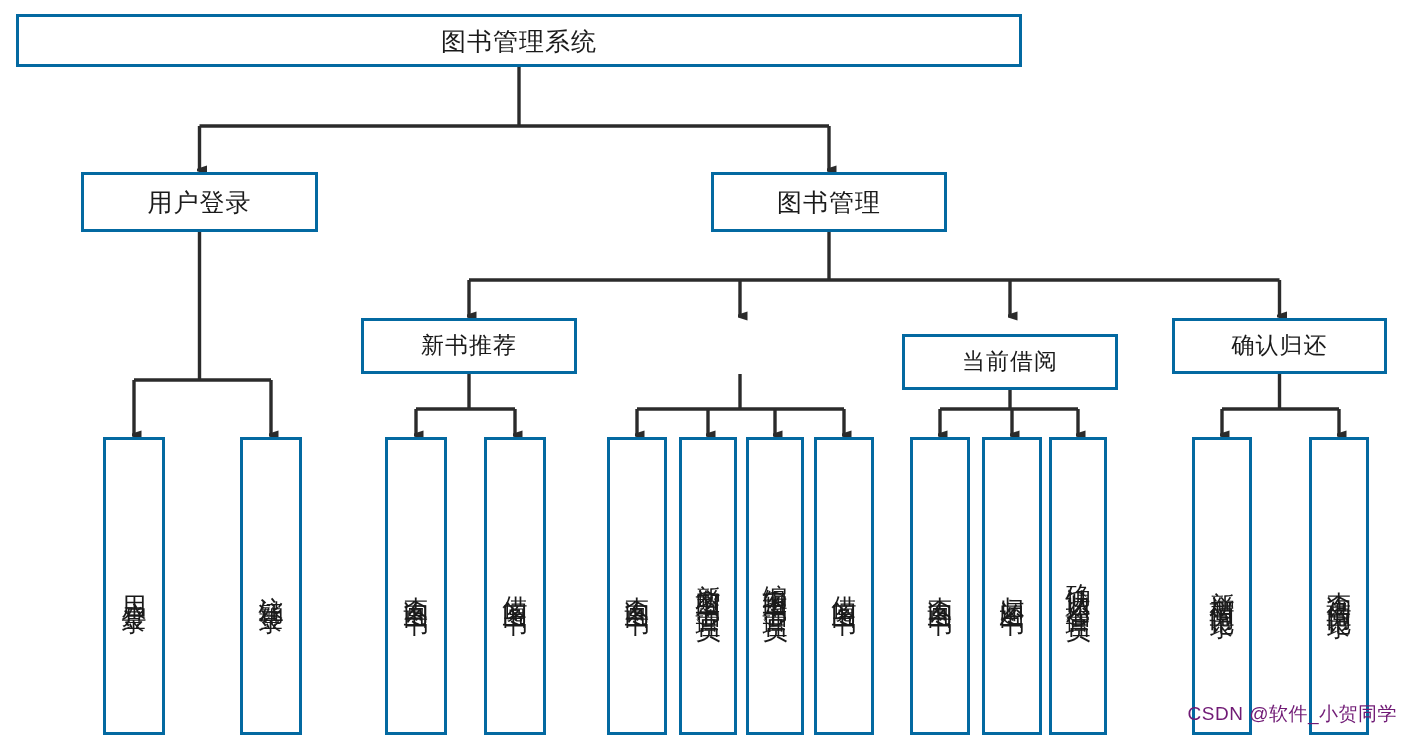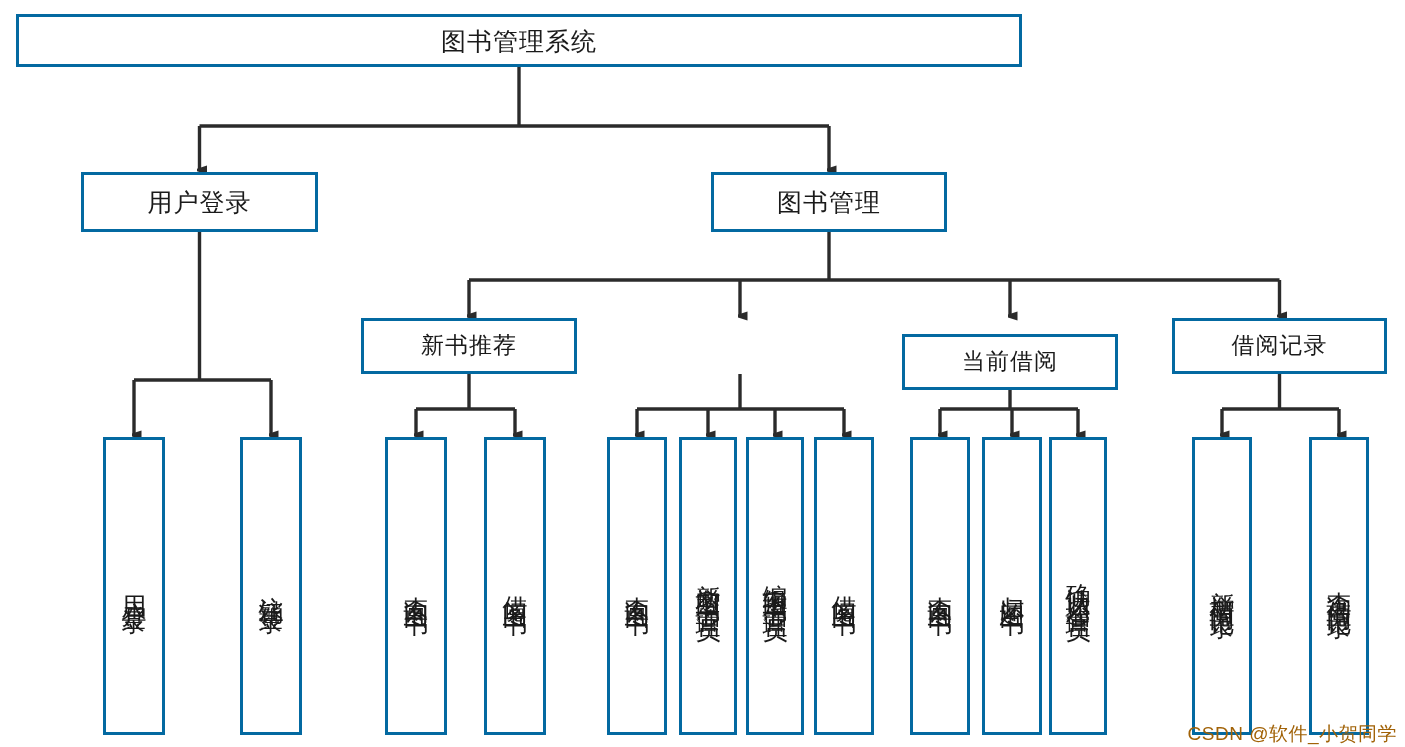--- a/index.html
+++ b/index.html
@@ -55,23 +55,23 @@
     writing-mode: vertical-rl;
     text-orientation: upright;
     font-size: 25px;
     letter-spacing: 5px;
     line-height: 1;
     white-space: nowrap;
   }
   .watermark {
     position: absolute;
     right: 8px;
-    bottom: 0;
+    bottom: 20px;
     font-size: 19px;
-    color: #a16207;
+    color: #701a75;
     letter-spacing: 0.5px;
     z-index: 5;
     white-space: nowrap;
     margin-top: 41px;
   }
 </style>
 </head>
 <body>
 
 <div id="canvas">
@@ -130,21 +130,21 @@
     <span class="node-label">图书管理</span>
   </div>
 
   <div class="node level3" style="left:361px;top:318px;width:216px;height:56px;">
     <span class="node-label">新书推荐</span>
   </div>
   <div class="node level3" style="left:902px;top:318px;width:216px;height:56px;margin-top:16px;">
     <span class="node-label">当前借阅</span>
   </div>
   <div class="node level3" style="left:1172px;top:318px;width:215px;height:56px;">
-    <span class="node-label">借阅记录</span>
+    <span class="node-label">确认归还</span>
   </div>
 
   <div class="node leaf" style="left:103px;top:437px;width:62px;height:298px;">
     <span class="node-label">用户登录</span>
   </div>
   <div class="node leaf" style="left:240px;top:437px;width:62px;height:298px;">
     <span class="node-label">注销登录</span>
   </div>
 
   <div class="node leaf" style="left:385px;top:437px;width:62px;height:298px;">

